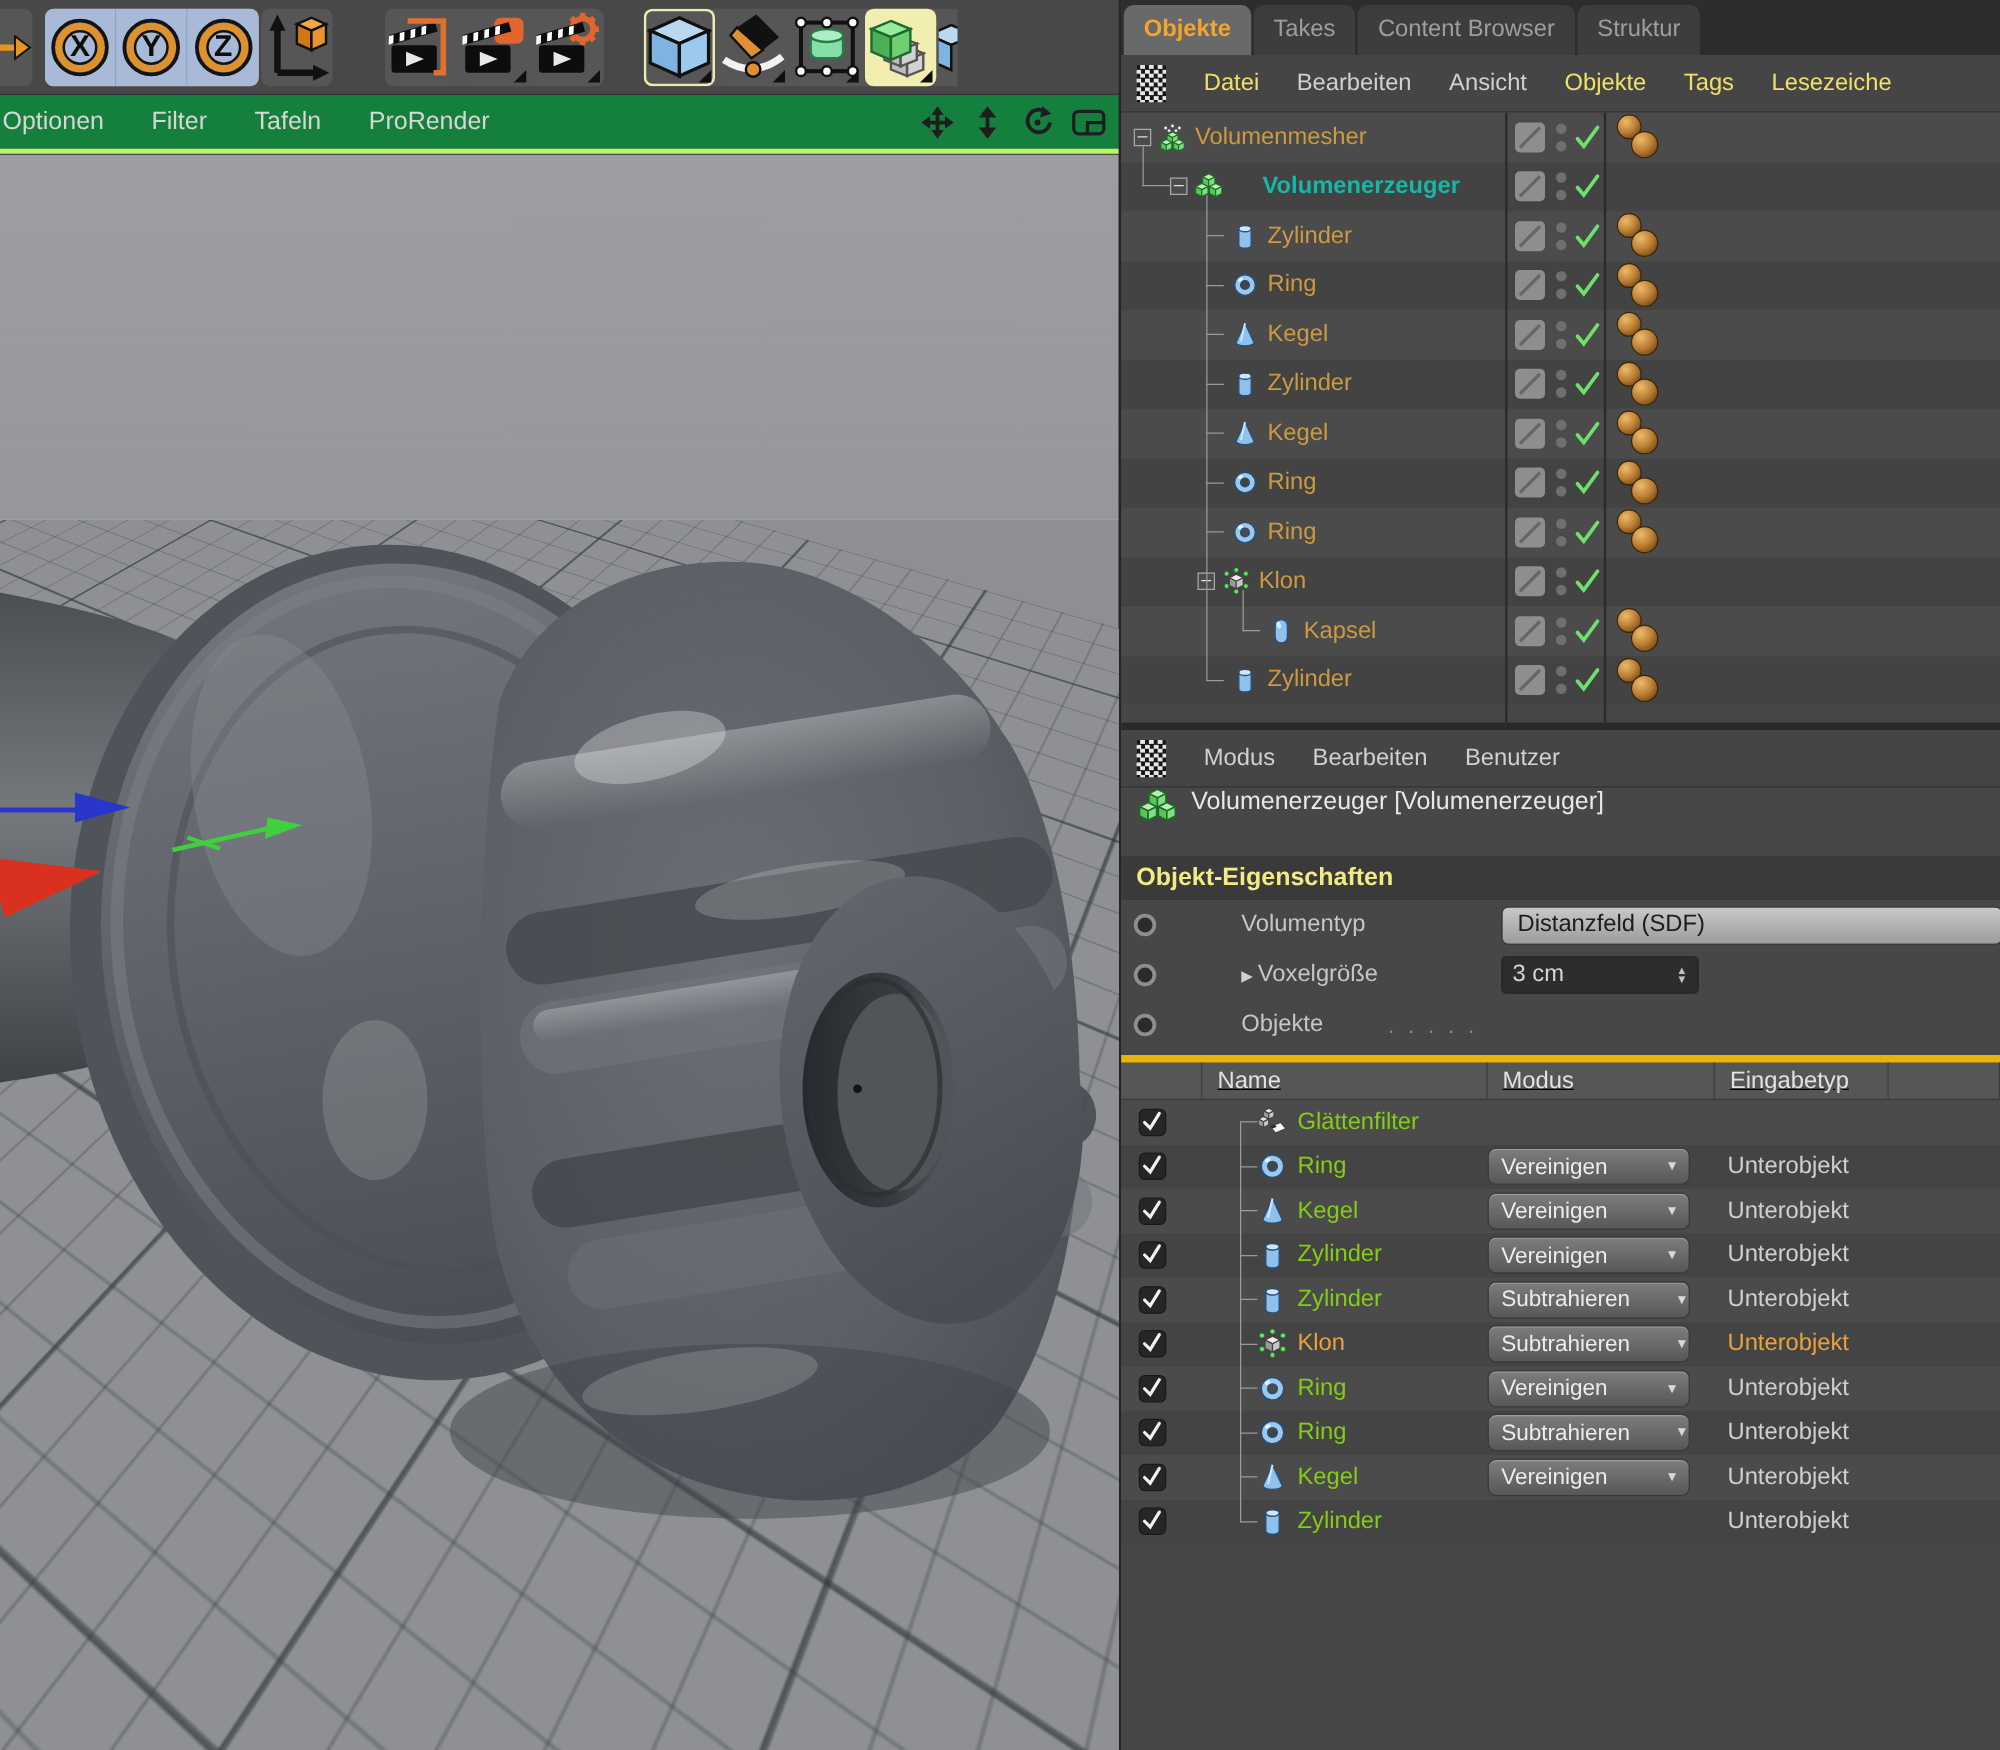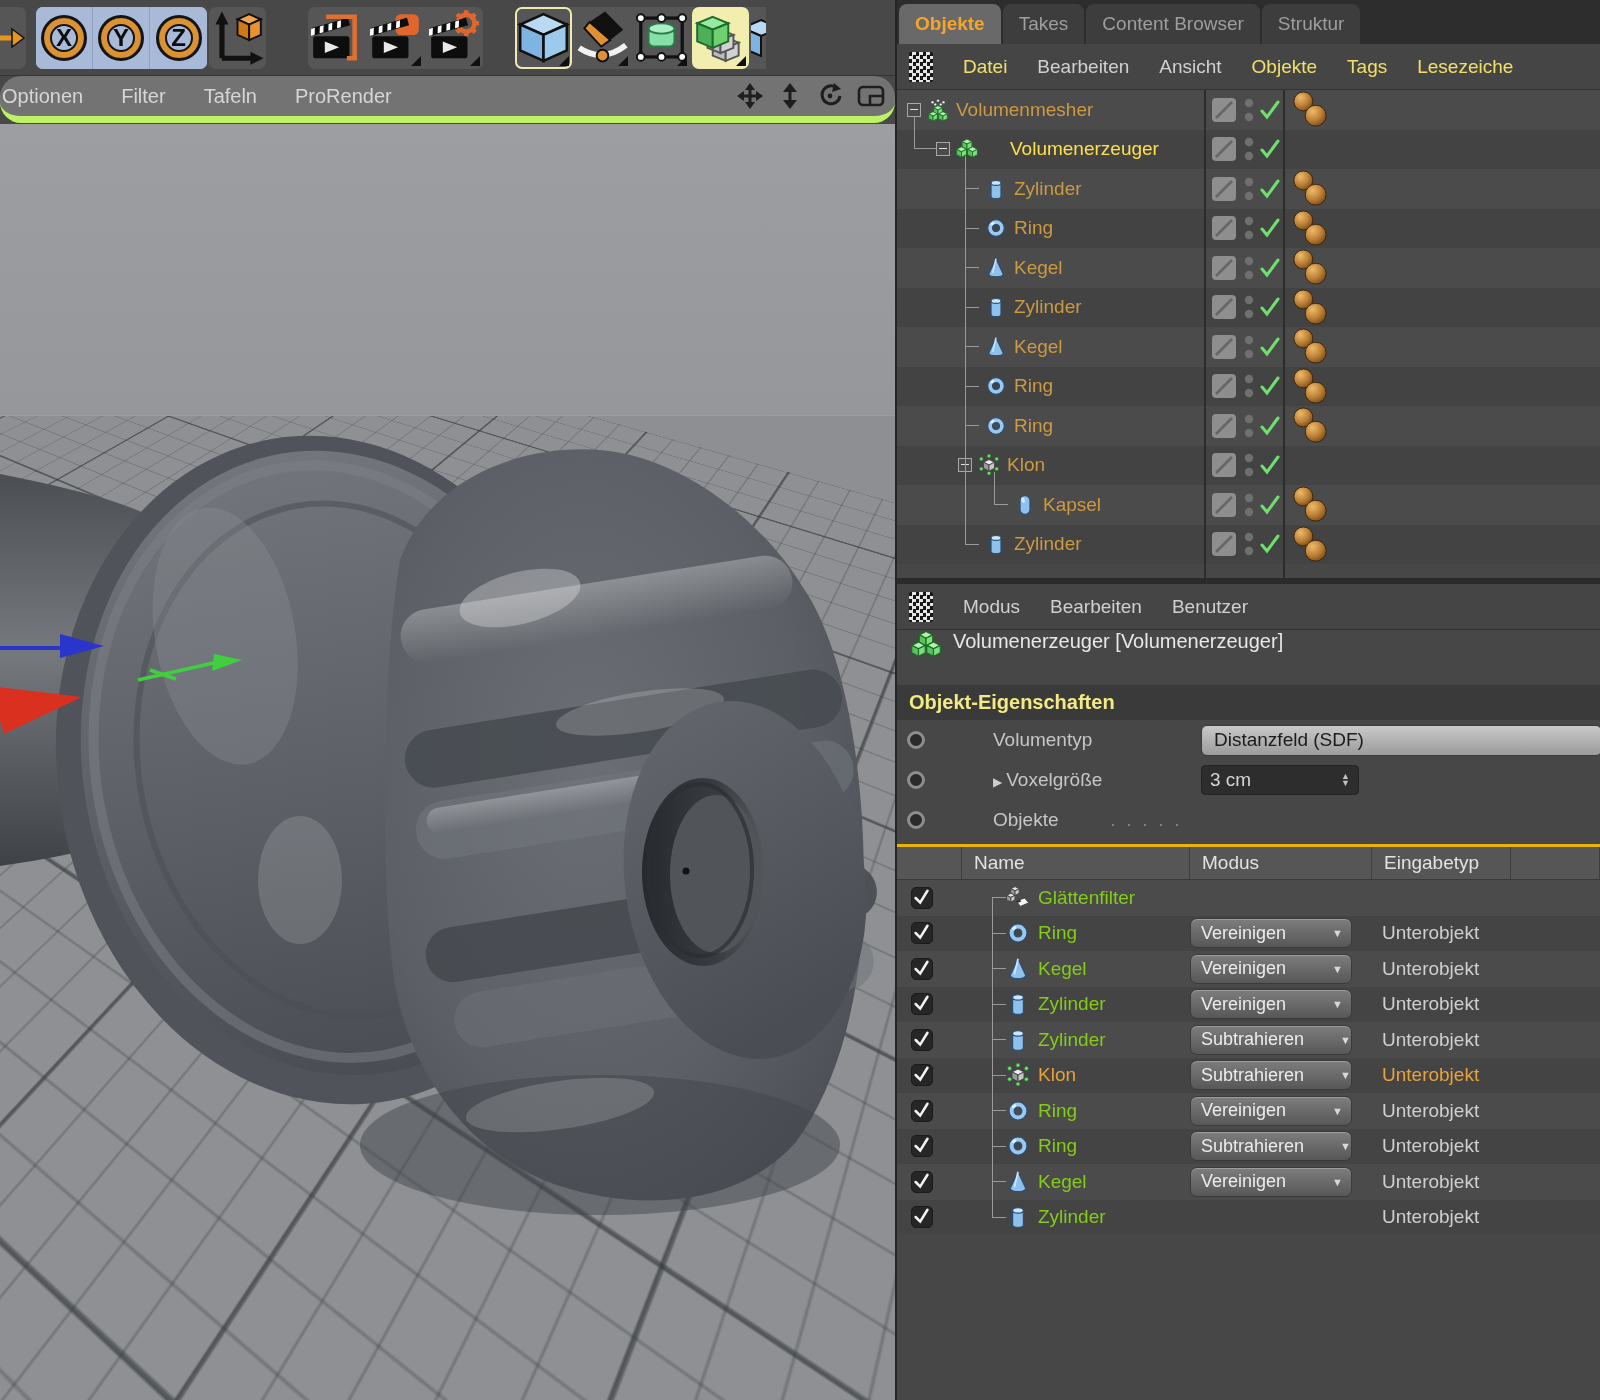--- a/index.html
+++ b/index.html
@@ -18,21 +18,21 @@
   .axis-group{display:flex;background:#a9b9d8;border-radius:7px;overflow:hidden;}
   .axis-tile{width:57px;height:62px;display:flex;align-items:center;justify-content:center;background:#a9b9d8;border-right:1px solid #8fa0c2;}
   .axis-tile:last-child{border-right:none;}
   .axis-circle{width:46px;height:46px;border-radius:50%;border:3px solid #141414;box-shadow:inset 0 0 0 6px #dd9232, inset 0 0 0 8px #141414;display:flex;align-items:center;justify-content:center;font-weight:bold;font-size:24px;color:#0d0d0d;}
   .tgroup{display:flex;gap:2px;background:#565656;border-radius:7px;padding:0;}
   .hl-border{box-shadow:inset 0 0 0 2px #efe9b4;}
   .hl-fill{background:#f2eeb0;}
   .sliver{width:15px;overflow:hidden;border-radius:7px 0 0 7px;}
 
   
-  .vmenu{position:relative;height:47px;background:#737373;display:flex;align-items:center;padding:0 10px 0 2px;border-bottom:7px solid #bef264;border-radius:21px;}
+  .vmenu{position:relative;height:47px;background:#15803d;display:flex;align-items:center;padding:0 10px 0 2px;border-bottom:4px solid #bef264;}
   .vmenu-item{font-size:20px;color:#d6d6d6;margin-right:38px;}
   .vmenu-icons{margin-left:auto;display:flex;gap:14px;align-items:center;}
 
   
   .viewport{position:absolute;left:0;top:124px;width:895px;height:1276px;overflow:hidden;}
   .sky{position:absolute;left:0;top:0;width:100%;height:292px;background:linear-gradient(180deg,#9c9ea1,#95979a);}
   .groundwrap{position:absolute;left:0;top:291px;width:100%;height:985px;overflow:hidden;background:#8d8f92;border-top:1px solid rgba(255,255,255,0.14);}
   .gplane{position:absolute;left:-1550px;top:-40px;width:4000px;height:3200px;transform-origin:50% 0;
     transform:perspective(1100px) rotateX(63deg) rotateZ(32deg);
     background-color:#8e9093;
@@ -53,21 +53,21 @@
   .menubar{height:46px;background:#454545;display:flex;align-items:center;padding:0 12px;border-bottom:1px solid #333;gap:30px;}
   .handle{width:24px;height:30px;background:repeating-conic-gradient(#e6e6e6 0% 25%, #161616 25% 50%) 0 0/7px 7px;border-radius:2px;flex:0 0 auto;}
   .menu-item{font-size:19px;color:#d0d0d0;white-space:nowrap;}
   .menu-item.accent{color:#f0e06a;}
 
   
   .om-tree{position:relative;height:488px;overflow:hidden;}
   .om-row{position:relative;height:39.5px;display:flex;align-items:center;background:#4b4b4b;}
   .om-row.dark{background:#434343;}
   .om-label{font-size:19px;color:#cc9a40;margin-left:7px;white-space:nowrap;}
-  .om-label.sel{color:#fde047;font-weight:normal;margin-left:32px;}
+  .om-label.sel{color:#14b8a6;font-weight:bold;margin-left:32px;}
   .stub{width:14px;height:1px;background:#9a9a9a;flex:0 0 auto;}
   .expander{width:14px;height:14px;border:1px solid #a8a8a8;background:#4b4b4b;position:relative;flex:0 0 auto;}
   .expander::after{content:'';position:absolute;left:2px;right:2px;top:5px;height:1px;background:#e0e0e0;}
   .obj-icon{display:inline-flex;width:22px;height:22px;margin-left:6px;flex:0 0 auto;}
   .obj-icon svg{width:100%;height:100%;}
   .tog{position:absolute;left:307px;width:79px;height:100%;display:flex;align-items:center;}
   .tagcol{position:absolute;left:388px;top:0;width:315px;height:100%;}
   .vsep{position:absolute;top:0;width:2px;height:100%;background:#2c2c2c;}
   .guide{position:absolute;width:1px;background:#9a9a9a;}
   .hstub{position:absolute;height:1px;background:#9a9a9a;}
@@ -84,21 +84,21 @@
   .prop-row{height:40px;display:flex;align-items:center;padding-left:10px;gap:46px;}
   .anim-dot{width:18px;height:18px;border-radius:50%;border:3px solid #8e8e8e;background:#2b2b2b;flex:0 0 auto;}
   .prop-label{font-size:19px;color:#c6c6c6;margin-left:22px;width:162px;flex:0 0 auto;}
   .prop-label .tri{color:#cfcfcf;font-size:12px;margin-right:4px;}
   .dd-big{flex:1;height:31px;margin-right:-2px;border-radius:6px;background:linear-gradient(#c8c8c8,#9c9c9c);border:1px solid #3a3a3a;display:flex;align-items:center;padding:0 12px;font-size:19px;color:#1c1c1c;}
   .numfield{width:158px;height:30px;background:#2d2d2d;border:1px solid #232323;border-radius:4px;display:flex;align-items:center;padding:0 8px;color:#d6d6d6;font-size:19px;}
   .stepper{margin-left:auto;display:flex;flex-direction:column;line-height:7px;font-size:9px;color:#c0c0c0;}
   .dots{color:#8a8a8a;font-size:18px;letter-spacing:3px;margin-left:6px;}
 
   .tbl{position:relative;margin-top:4px;}
-  .tbl-head{display:grid;grid-template-columns:65px 228px 182px 139px 1fr;height:36px;background:#565656;border-top:3px solid #eab308;border-bottom:1px solid #3a3a3a;}
+  .tbl-head{display:grid;grid-template-columns:65px 228px 182px 139px 1fr;height:36px;background:#565656;border-top:6px solid #eab308;border-bottom:1px solid #3a3a3a;text-decoration:underline;}
   .tbl-head > div{display:flex;align-items:center;padding-left:12px;color:#e2e2e2;font-size:19px;border-right:1px solid #3e3e3e;}
   .tbl-body{position:relative;}
   .tbl-row{display:grid;grid-template-columns:65px 228px 182px 139px 1fr;height:35.5px;align-items:center;background:#4b4b4b;}
   .tbl-row.dark{background:#444444;}
   .cb{width:22px;height:22px;margin-left:14px;border-radius:5px;background:#262626;border:1px solid #1a1a1a;display:flex;align-items:center;justify-content:center;}
   .namecell{display:flex;align-items:center;position:relative;height:100%;}
   .namecell .obj-icon{margin-left:0;}
   .tname{font-size:19px;color:#84cc16;margin-left:8px;white-space:nowrap;}
   .tname.orange{color:#e8a23c;}
   .dd{width:162px;height:30px;border-radius:7px;background:linear-gradient(#7d7d7d,#575757);border:1px solid #3a3a3a;box-shadow:inset 0 1px 0 rgba(255,255,255,.25);display:flex;align-items:center;padding:0 8px 0 10px;color:#ececec;font-size:18px;gap:36px;}

